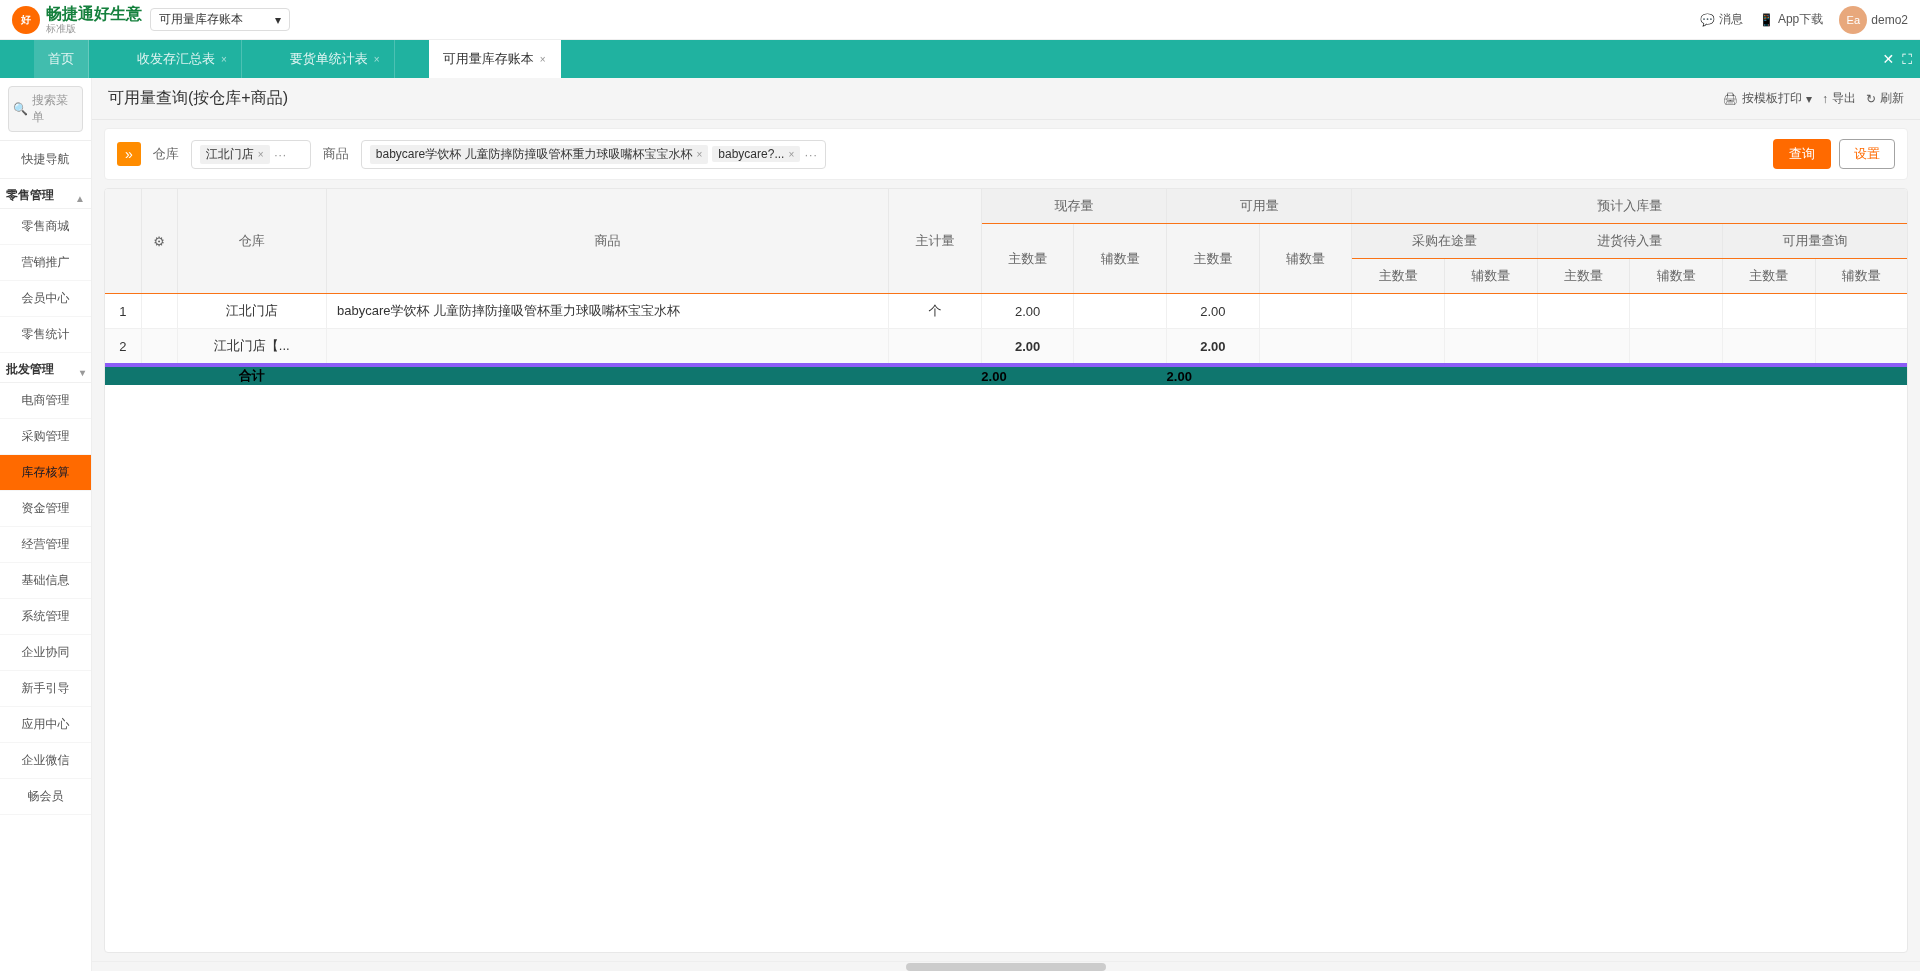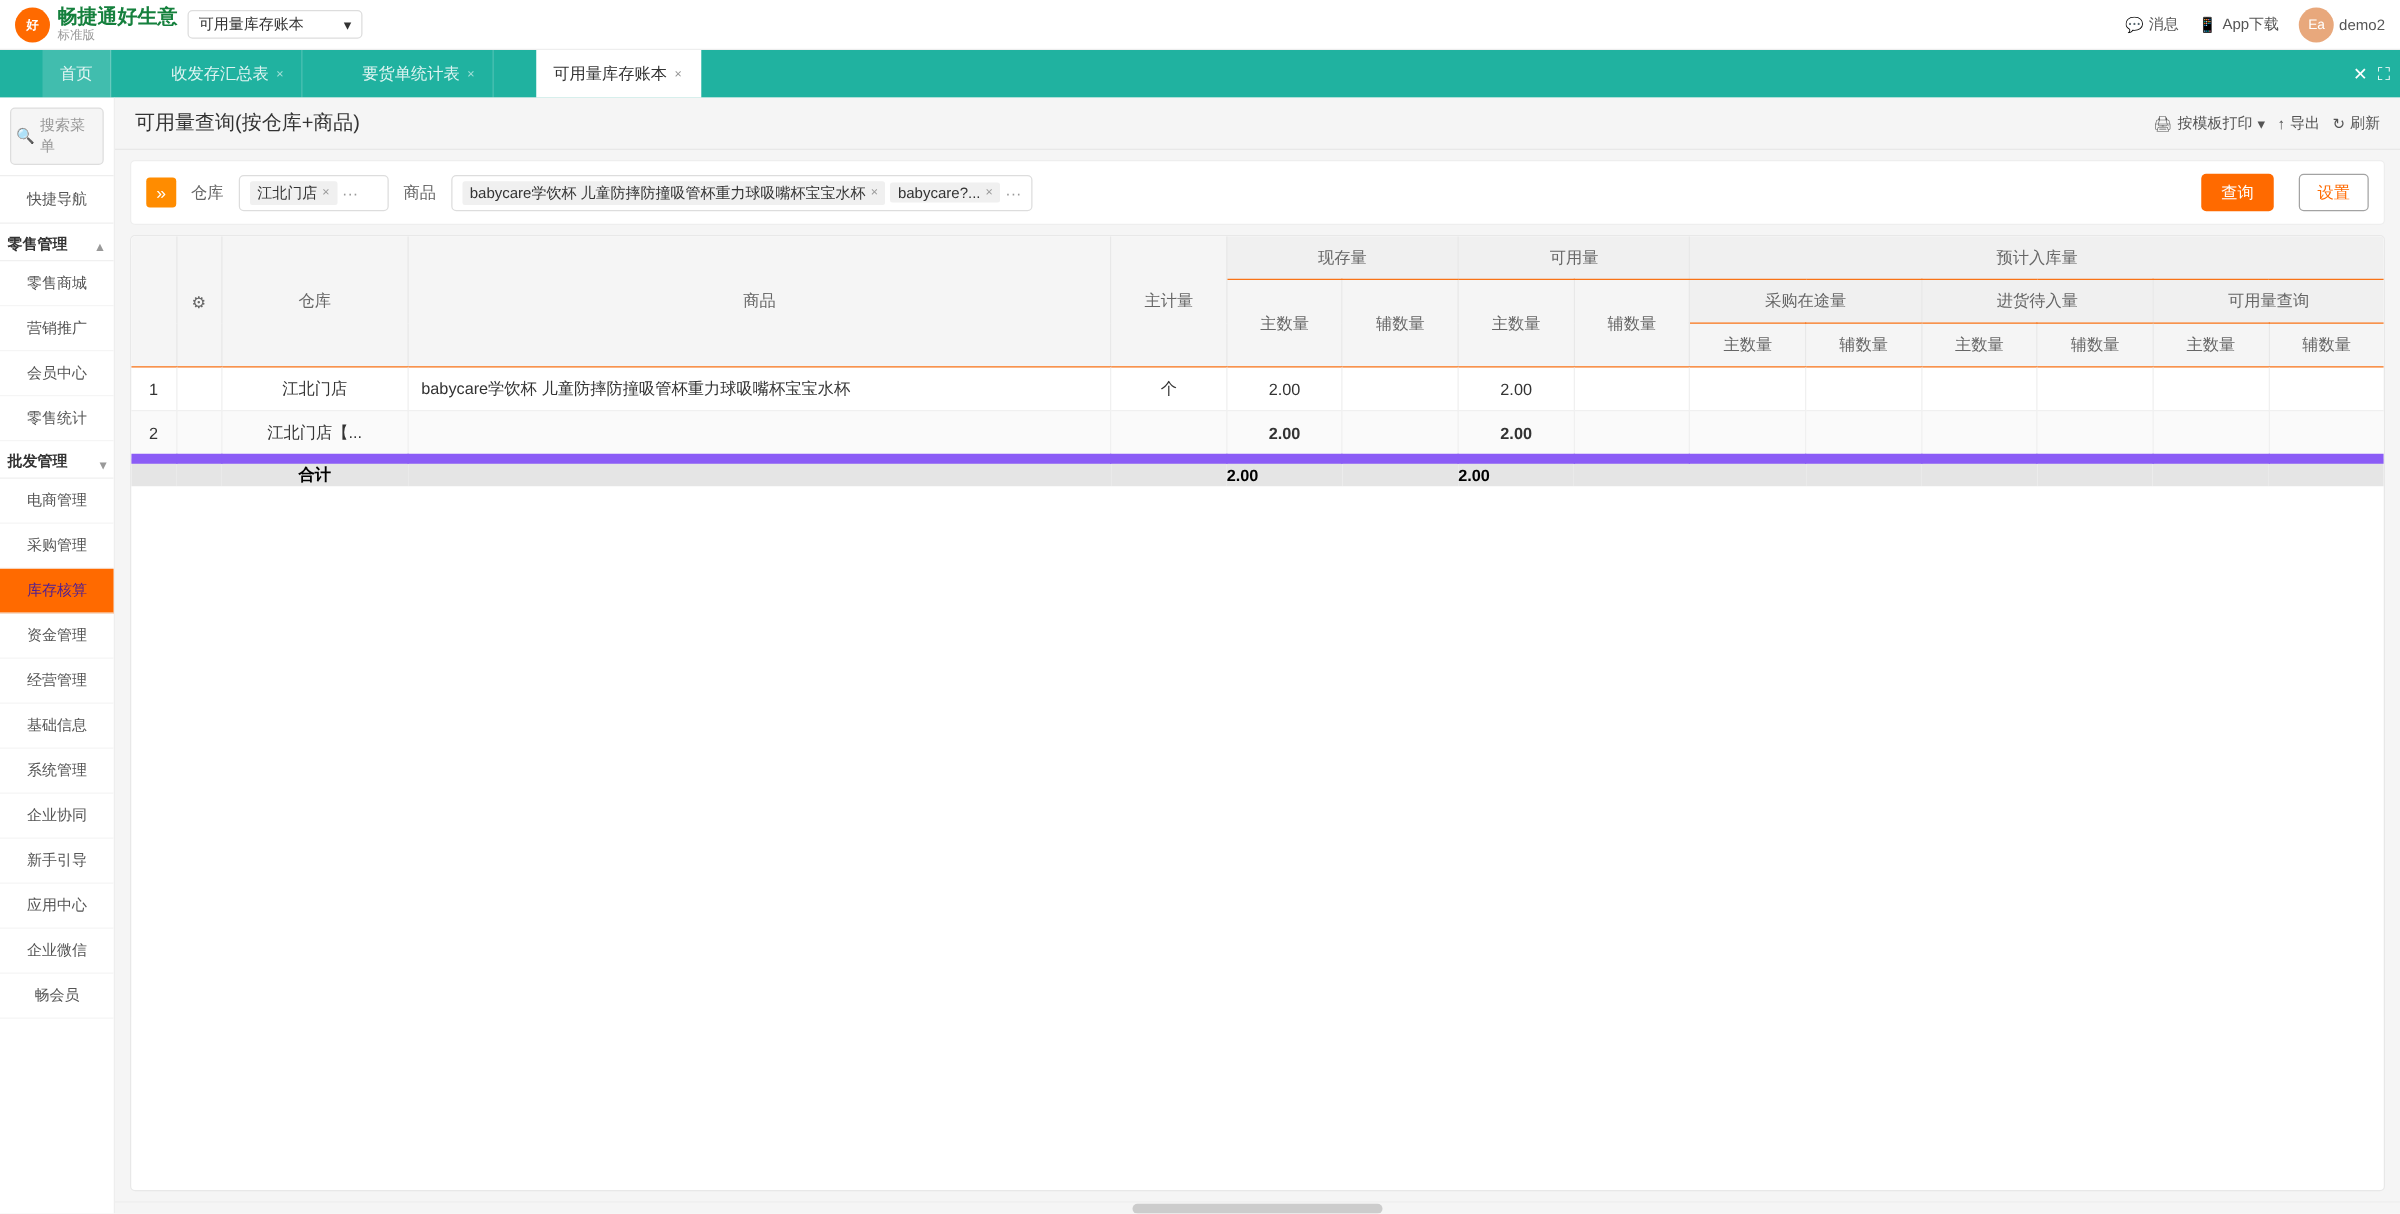--- a/index.html
+++ b/index.html
@@ -48,21 +48,21 @@
     .sidebar {
       width: 92px; background: #fff; border-right: 1px solid #eee;
       display: flex; flex-direction: column; overflow-y: auto; flex-shrink: 0;
     }
     .sidebar-search { padding: 8px; border-bottom: 1px solid #eee; }
     .sidebar-search-btn { width: 100%; padding: 5px 4px; background: #f5f5f5; border: 1px solid #ddd; border-radius: 4px; color: #999; font-size: 12px; cursor: pointer; text-align: left; display: flex; align-items: center; gap: 4px; }
     .sidebar-nav-item { padding: 10px 6px; text-align: center; color: #555; font-size: 12px; cursor: pointer; border-bottom: 1px solid #f0f0f0; }
     .sidebar-section { padding: 8px 6px 4px; display: flex; align-items: flex-end; justify-content: space-between; color: #333; font-size: 12px; font-weight: bold; cursor: pointer; border-bottom: 1px solid #f0f0f0; }
     .sidebar-section .arrow { font-size: 10px; color: #999; }
     .sidebar-item { padding: 9px 6px; text-align: center; color: #555; font-size: 12px; cursor: pointer; border-bottom: 1px solid #f5f5f5; }
-    .sidebar-item.active { background: #ff6a00; color: #4c1d95; }
+    .sidebar-item.active { background: #ff6a00; color: #0f172a; }
 
     
     .content-area { flex: 1; overflow-y: auto; background: #f5f5f5; padding: 0; display: flex; flex-direction: column; }
 
     
     .page-header {
       display: flex; align-items: center; justify-content: space-between;
       padding: 10px 16px; background: #f5f5f5; border-bottom: 1px solid #e8e8e8;
     }
     .page-title { font-size: 16px; color: #333; font-weight: 500; }
@@ -73,37 +73,37 @@
     .filter-bar {
       background: #fff; margin: 8px 12px; border-radius: 4px; padding: 10px 12px;
       display: flex; align-items: center; gap: 12px; border: 1px solid #eee;
     }
     .filter-toggle { background: #ff8c00; color: white; border: none; padding: 4px 8px; border-radius: 3px; cursor: pointer; font-size: 14px; }
     .filter-label { color: #666; font-size: 13px; white-space: nowrap; }
     .filter-input { display: flex; align-items: center; gap: 4px; border: 1px solid #ddd; border-radius: 4px; padding: 4px 8px; background: #fff; min-width: 120px; }
     .filter-tag { background: #f0f0f0; border-radius: 2px; padding: 1px 6px; color: #333; font-size: 12px; display: flex; align-items: center; gap: 4px; }
     .filter-tag .remove { color: #999; cursor: pointer; font-size: 10px; }
     .filter-ellipsis { color: #999; cursor: pointer; }
-    .filter-actions { margin-left: auto; display: flex; align-items: center; gap: 20px; }
+    .filter-actions { margin-left: auto; display: flex; align-items: center; gap: 8px; }
     .btn-query { background: #ff6a00; color: white; border: none; padding: 6px 16px; border-radius: 4px; cursor: pointer; font-size: 13px; }
     .btn-setting { background: #fff; color: #ff6a00; border: 1px solid #a3a3a3; padding: 5px 14px; border-radius: 4px; cursor: pointer; font-size: 13px; }
 
     
     .table-container { margin: 0 12px 8px; background: #fff; border-radius: 4px; border: 1px solid #e8e8e8; overflow-x: auto; flex: 1; }
     table { width: 100%; border-collapse: collapse; font-size: 13px; }
     thead tr th { background: #f5f5f5; color: #666; font-weight: 500; padding: 8px 10px; border-bottom: 1px solid #f97316; border-right: 1px solid #e8e8e8; text-align: center; white-space: nowrap; }
     thead tr th:last-child { border-right: none; }
     .th-group { text-align: center; background: #f0f0f0; }
     tbody tr td { padding: 8px 10px; border-bottom: 1px solid #f0f0f0; border-right: 1px solid #f0f0f0; text-align: center; color: #333; white-space: nowrap; }
     tbody tr td:last-child { border-right: none; }
 
     .settings-icon { color: #666; font-size: 13px; }
 
     
-    .table-footer { background: #e5e5e5; border-top: 8px solid #8b5cf6; }
+    .table-footer { background: #0f766e; border-top: 4px solid #8b5cf6; }
     .table-footer td { font-weight: bold; }
 
     
     .scroll-track { height: 10px; background: #f5f5f5; border-top: 1px solid #eee; }
     .scroll-thumb { height: 8px; width: 200px; background: #ccc; border-radius: 4px; margin: 1px auto; }
   </style>
 </head>
 <body>
 
 <div class="top-bar">

